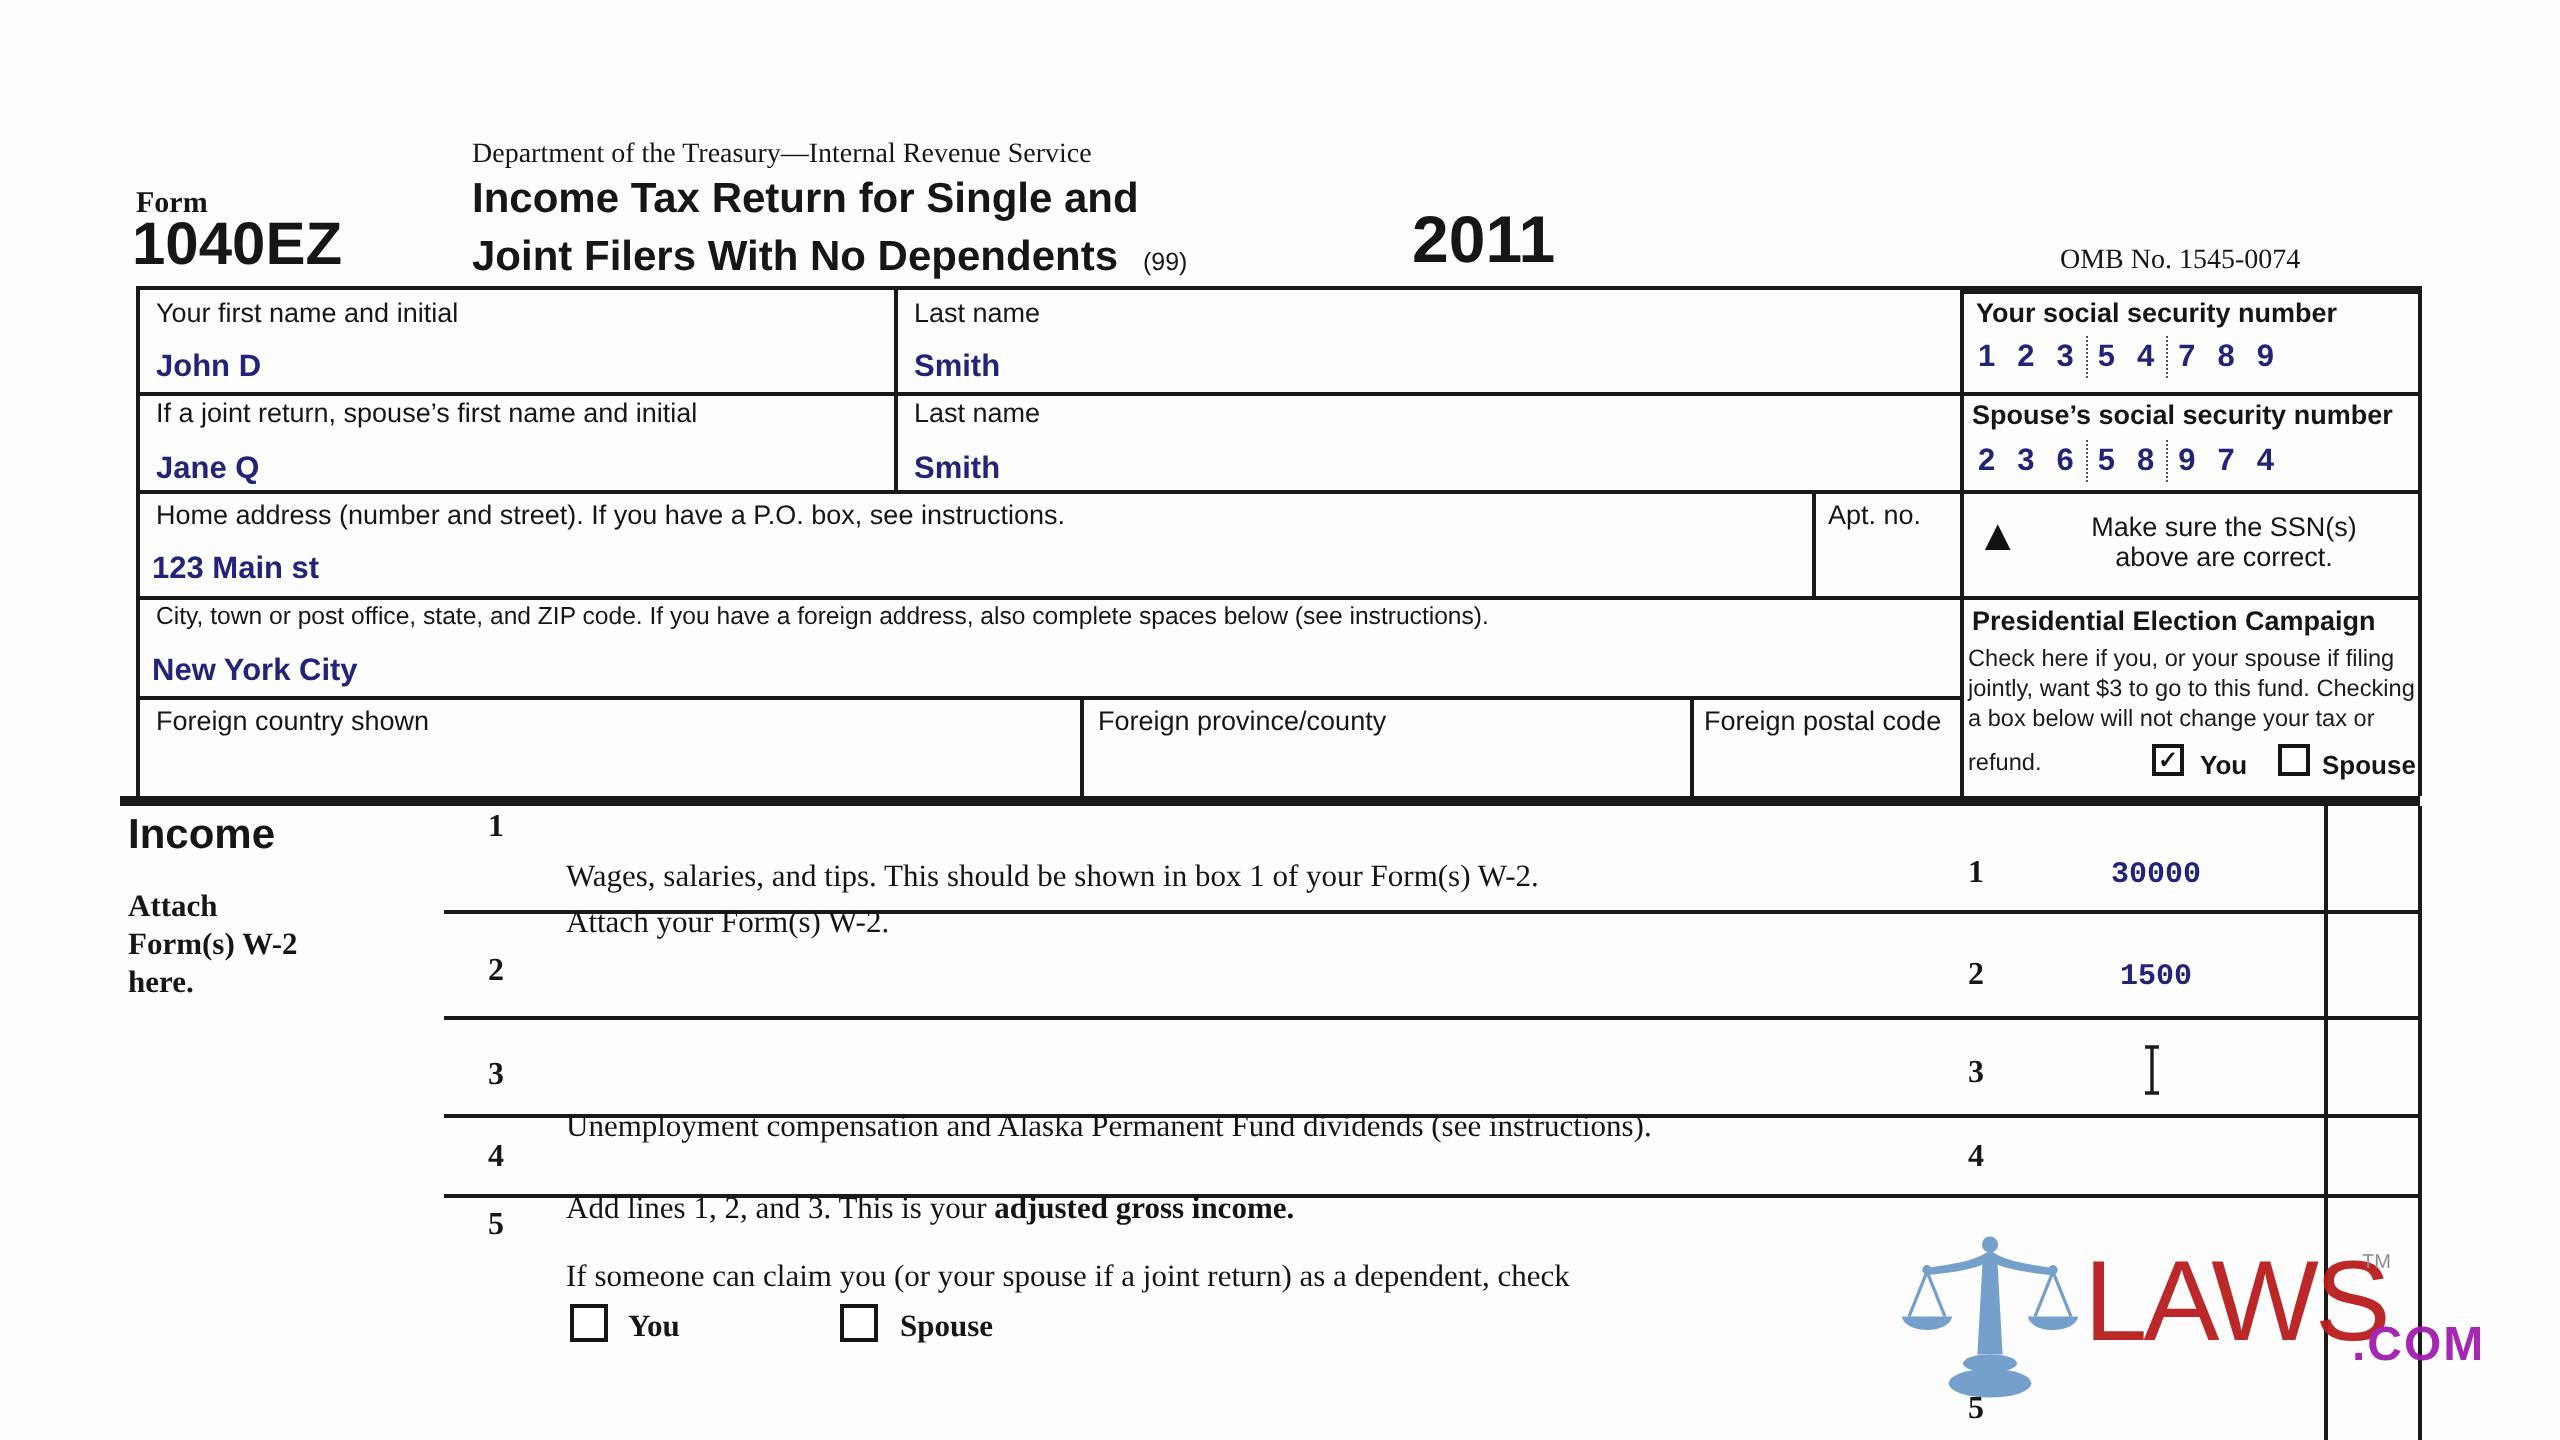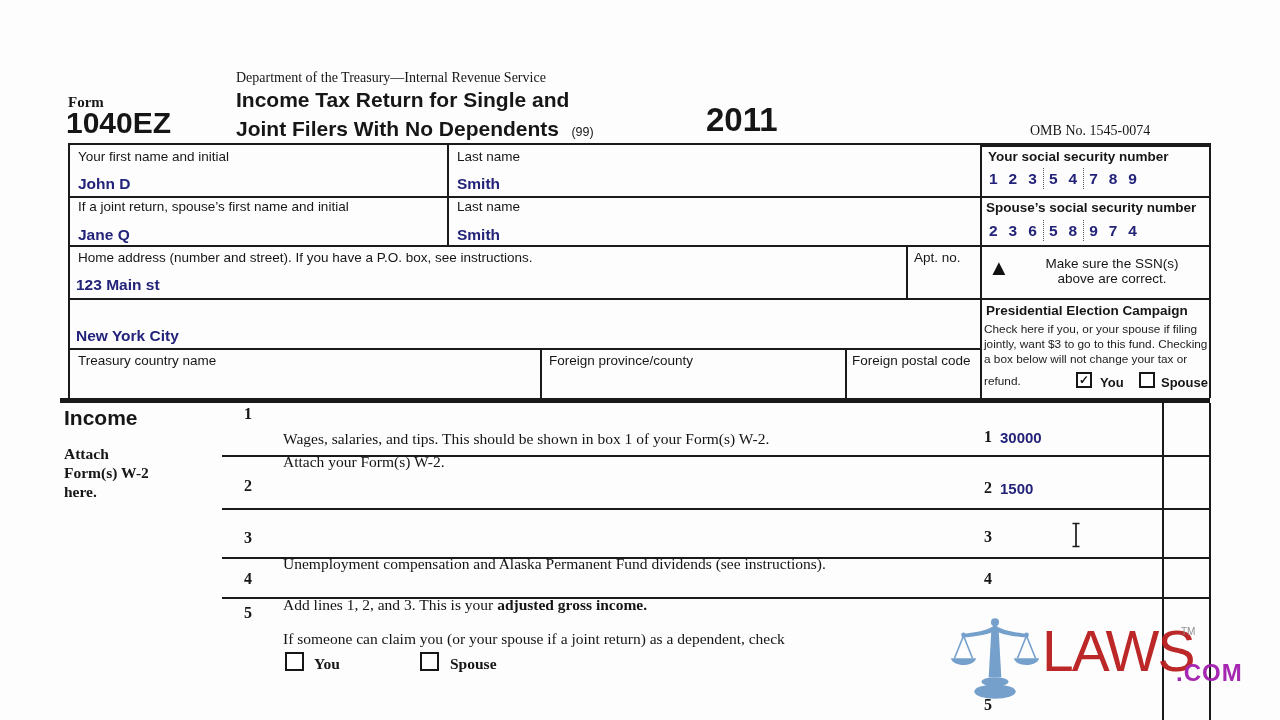--- a/index.html
+++ b/index.html
@@ -10,22 +10,22 @@
   .hl  { position:absolute; background:#1a1a1a; height:2px; }
   .vl  { position:absolute; background:#1a1a1a; width:2px; }
   .serif { font-family:"Liberation Serif", serif; }
   .lbl { font-size:13.5px; }
   .lbl-sm { font-size:12.3px; }
   .bold { font-weight:bold; }
   .navy { color:#23237a; font-weight:bold; }
   .fill { font-size:15.5px; }
   .itxt { font-family:"Liberation Serif", serif; font-size:15.5px; color:#141414;margin-top:26px; }
   .num  { font-family:"Liberation Serif", serif; font-weight:bold; font-size:16px; }
-  .amount { position:absolute; width:156px; text-align:left; font-weight:bold;
-            font-size:15px; color:#23237a; font-family:Liberation Sans, sans-serif; }
+  .amount { position:absolute; width:156px; text-align:center; font-weight:bold;
+            font-size:15px; color:#23237a; font-family:Liberation Mono, monospace; }
   .cb { position:absolute; border:2px solid #161616; background:#fff; }
   .ssn-row { display:flex; align-items:center; font-weight:bold; font-size:15.5px;
              color:#23237a; }
   .ssn-g { letter-spacing:11px; padding-left:5px; }
   .ssn-sep { border-left:1px dotted #555; height:21px; margin-left:-5px; }
   .camp-body { font-size:11.8px; color:#1b1b1b; }
   .camp-cb-label { font-size:13px; font-weight:bold; }
   .check { font-size:12px; font-weight:bold; color:#161616; line-height:12px;
            display:block; text-align:center; }
   .wm-laws { font-weight:normal; font-size:57px; letter-spacing:-2px; color:#b91c1c; }
@@ -70,23 +70,24 @@
 
   <div class="abs lbl" style="left:78px; top:199px">If a joint return, spouse’s first name and initial</div>
   <div class="abs navy fill" style="left:78px; top:226px">Jane Q</div>
   <div class="abs lbl" style="left:457px; top:199px">Last name</div>
   <div class="abs navy fill" style="left:457px; top:226px">Smith</div>
 
   <div class="abs lbl" style="left:78px; top:250px">Home address (number and street). If you have a P.O. box, see instructions.</div>
   <div class="abs navy fill" style="left:76px; top:276px">123 Main st</div>
   <div class="abs lbl" style="left:914px; top:250px">Apt. no.</div>
 
+  <div class="abs lbl-sm" style="left:78px; top:301px">City, town or post office, state, and ZIP code. If you have a foreign address, also complete spaces below (see instructions).</div>
   <div class="abs navy fill" style="left:76px; top:327px">New York City</div>
 
-  <div class="abs lbl" style="left:78px; top:353px">Treasury country name</div>
+  <div class="abs lbl" style="left:78px; top:353px">Foreign country shown</div>
   <div class="abs lbl" style="left:549px; top:353px">Foreign province/county</div>
   <div class="abs lbl" style="left:852px; top:353px">Foreign postal code</div>
 
   <div class="abs lbl bold" style="left:988px; top:149px">Your social security number</div>
   <div class="abs ssn-row" style="left:984px; top:168px">
     <span class="ssn-g">123</span>
     <span class="ssn-sep"></span>
     <span class="ssn-g">54</span>
     <span class="ssn-sep"></span>
     <span class="ssn-g">789</span>

